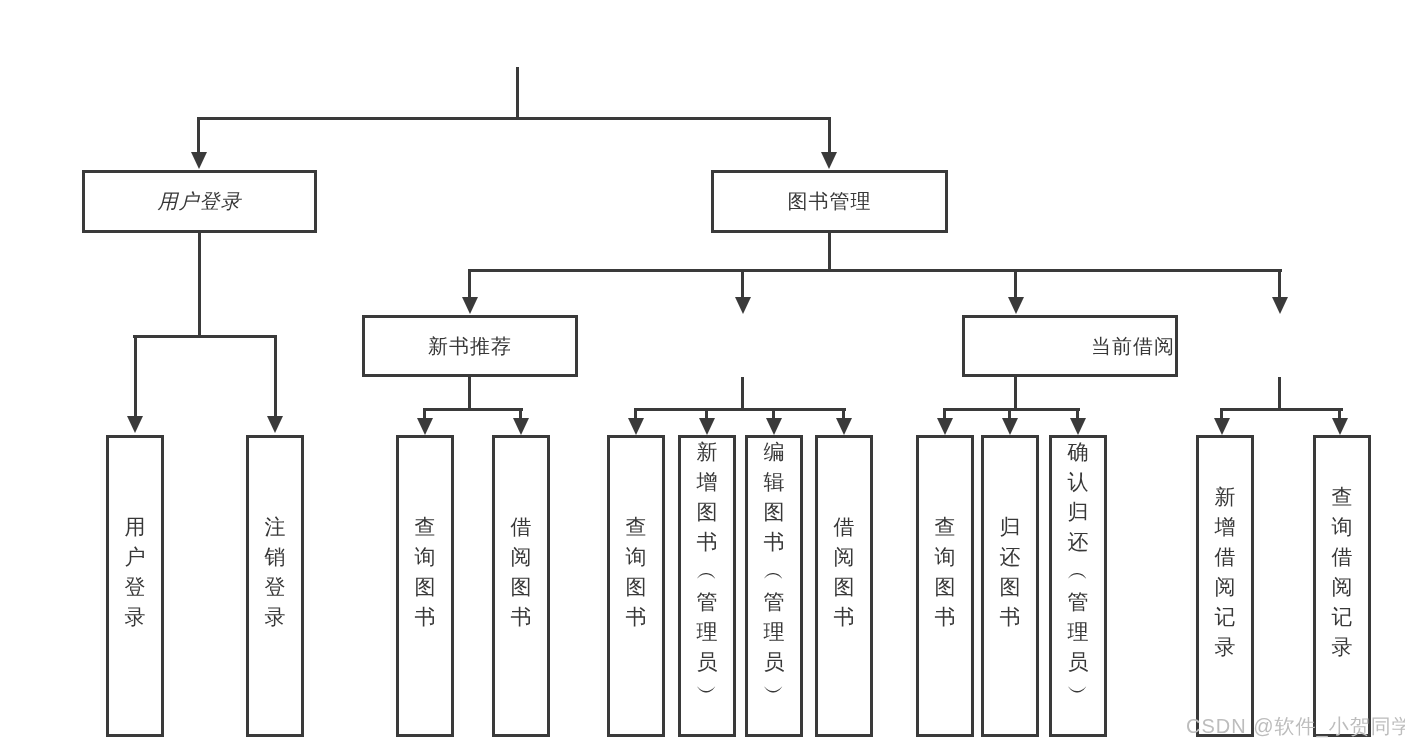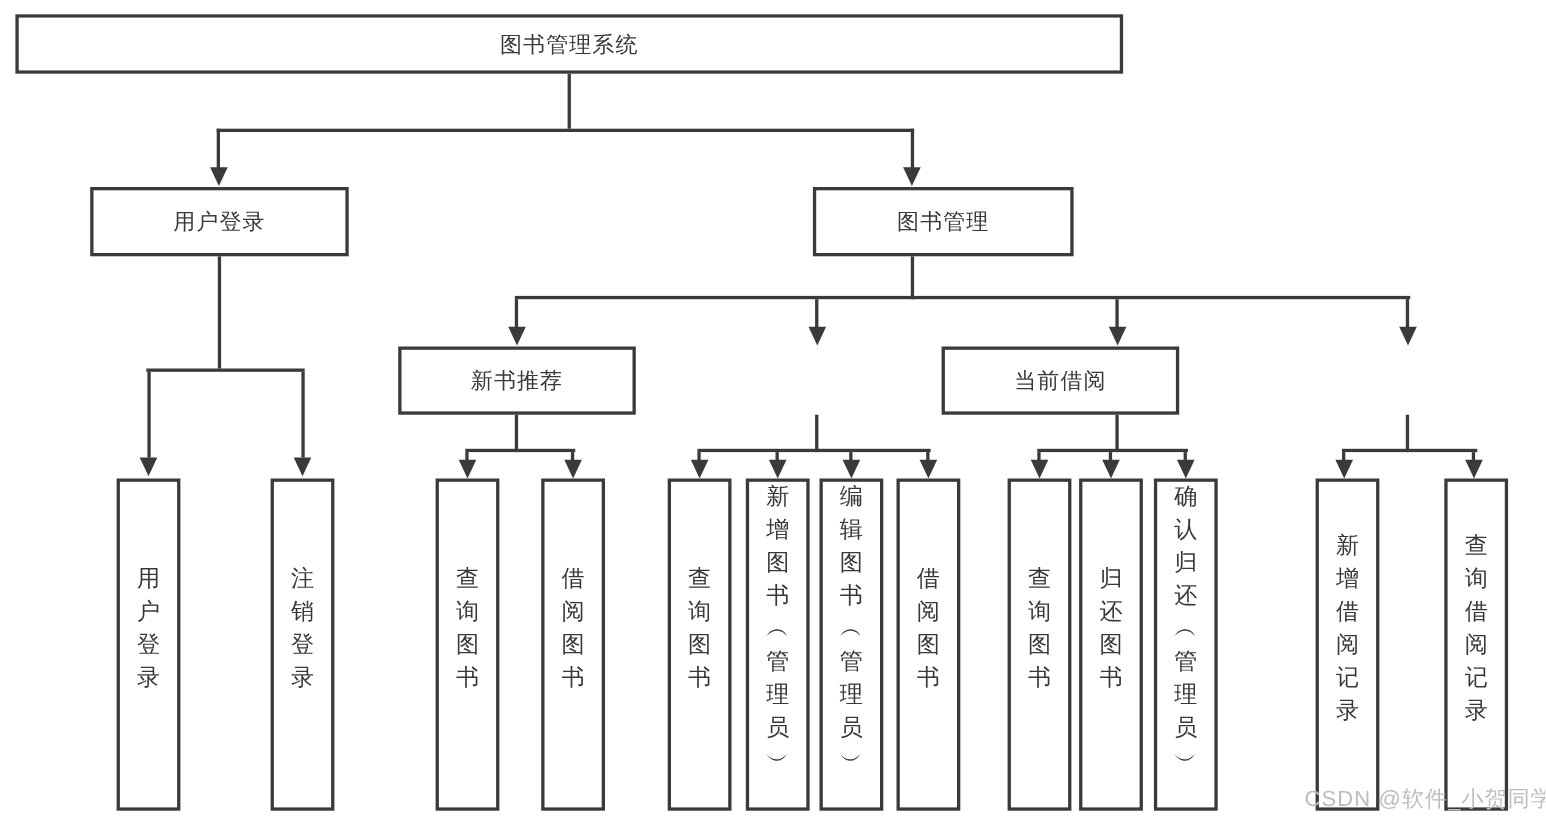--- a/index.html
+++ b/index.html
@@ -40,35 +40,32 @@
     position:absolute;left:1186px;top:713px;
     font-size:20px;color:var(--wm,#bdbdbd);
     letter-spacing:1px;z-index:5;white-space:nowrap;
   }
 </style>
 </head>
 <body>
 
 <div class="canvas">
 
-  <div class="hbox" style="left:14px;top:13px;width:1007px;height:54px;">
-    <span>图书管理系统</span>
-  </div>
 
   <div class="vline" style="left:516px;top:67px;height:50px;"></div>
   <div class="hline" style="left:197px;top:117px;width:634px;"></div>
   <div class="vline" style="left:197px;top:117px;height:36px;"></div>
   <div class="ahead" style="left:191px;top:152px;"></div>
   <div class="vline" style="left:828px;top:117px;height:36px;"></div>
   <div class="ahead" style="left:821px;top:152px;"></div>
 
-  <div class="hbox" style="left:82px;top:170px;width:235px;height:63px;">
+  <div class="hbox" style="left:82px;top:170px;width:235px;height:63px;font-style:italic;">
     <span>用户登录</span>
   </div>
-  <div class="hbox" style="left:711px;top:170px;width:237px;height:63px;margin-left:28px;">
+  <div class="hbox" style="left:711px;top:170px;width:237px;height:63px;">
     <span>图书管理</span>
   </div>
 
   <div class="vline" style="left:198px;top:233px;height:102px;"></div>
   <div class="hline" style="left:133px;top:335px;width:144px;"></div>
   <div class="vline" style="left:134px;top:338px;height:78px;"></div>
   <div class="ahead" style="left:127px;top:416px;"></div>
   <div class="vline" style="left:274px;top:338px;height:78px;"></div>
   <div class="ahead" style="left:267px;top:416px;"></div>
 
@@ -79,21 +76,21 @@
   <div class="vline" style="left:741px;top:272px;height:26px;"></div>
   <div class="ahead" style="left:735px;top:297px;"></div>
   <div class="vline" style="left:1014px;top:272px;height:26px;"></div>
   <div class="ahead" style="left:1008px;top:297px;"></div>
   <div class="vline" style="left:1278px;top:272px;height:26px;"></div>
   <div class="ahead" style="left:1272px;top:297px;"></div>
 
   <div class="hbox" style="left:362px;top:315px;width:216px;height:62px;">
     <span>新书推荐</span>
   </div>
-  <div class="hbox" style="left:856px;top:315px;width:216px;height:62px;">
+  <div class="hbox" style="left:962px;top:315px;width:216px;height:62px;justify-content:flex-end;">
     <span>当前借阅</span>
   </div>
 
   <div class="vline" style="left:468px;top:377px;height:34px;"></div>
   <div class="hline" style="left:423px;top:408px;width:100px;"></div>
   <div class="vline" style="left:423px;top:411px;height:8px;"></div>
   <div class="ahead" style="left:417px;top:418px;"></div>
   <div class="vline" style="left:519px;top:411px;height:8px;"></div>
   <div class="ahead" style="left:513px;top:418px;"></div>
 

